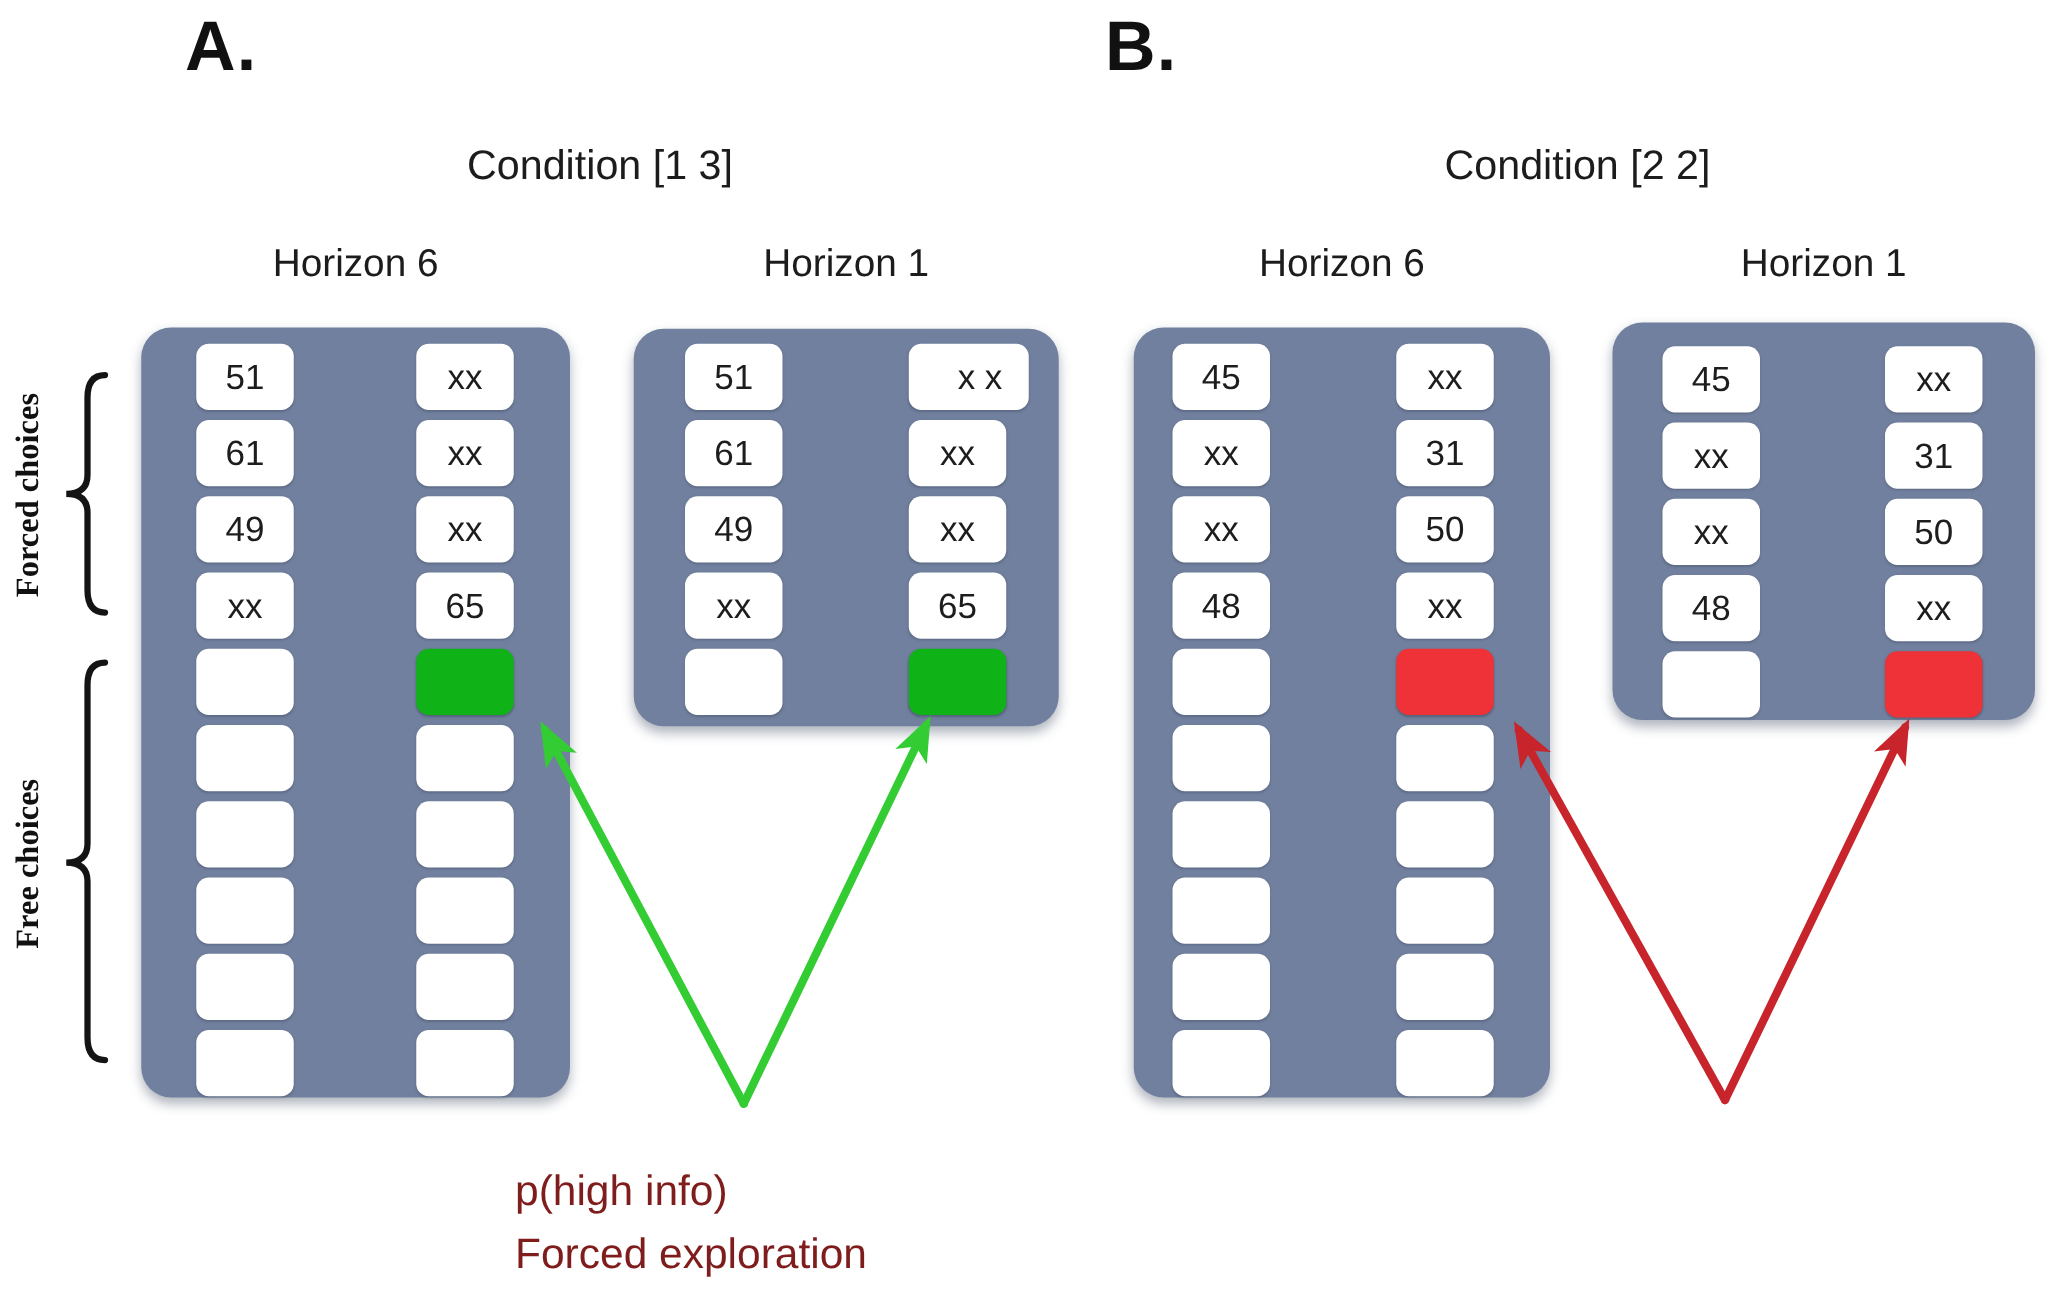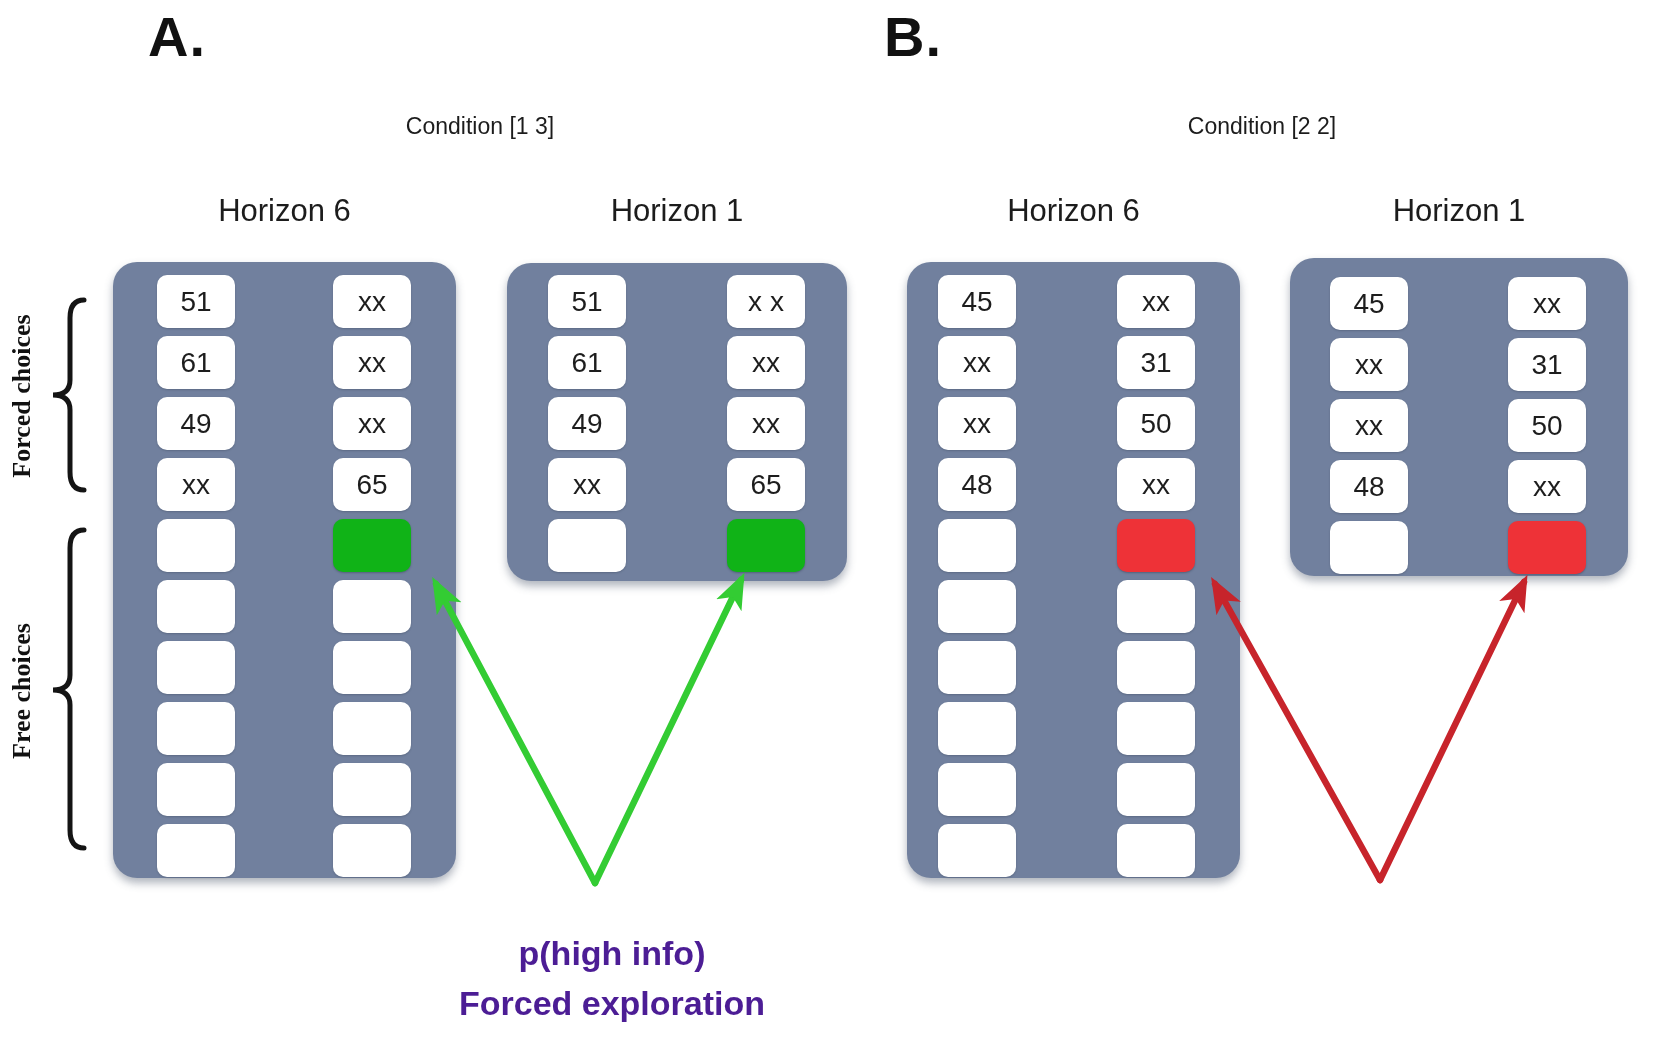--- a/index.html
+++ b/index.html
@@ -4,37 +4,37 @@
 <style>
   html,body{margin:0;padding:0;background:#fff;}
   #figure-root{
     position:relative;width:1654px;height:1050px;background:#ffffff;overflow:hidden;
     font-family:"Liberation Sans",sans-serif;color:#1c1c1c;
   }
   .panel-letter{
     position:absolute;font-size:56px;font-weight:bold;letter-spacing:1px;color:#111;
   }
   .condition-label{
-    position:absolute;width:400px;text-align:center;font-size:23px;color:#1c1c1c;
+    position:absolute;width:400px;text-align:center;font-size:33px;color:#1c1c1c;
   }
   .board-title{
     position:absolute;text-align:center;font-size:31px;color:#1c1c1c;
   }
   .board{
     position:absolute;background:#71809E;border-radius:24px;
     box-shadow:0 5px 9px rgba(80,90,110,0.45);
   }
   .cell{
     position:absolute;width:78px;height:53px;background:#ffffff;border-radius:10px;
     text-align:center;line-height:53px;font-size:28px;color:#1d1d1d;
     box-shadow:0 1px 2px rgba(30,40,60,0.25);
   }
   .cell.hl{box-shadow:0 1px 2px rgba(30,40,60,0.35);}
   .caption{
-    position:absolute;width:400px;text-align:center;font-size:34px;line-height:50px;color:#4c1d95;font-weight:bold;
+    position:absolute;width:400px;text-align:left;font-size:34px;line-height:50px;color:#7f1d1d;
   }
   .side-label{
     position:absolute;width:200px;height:30px;text-align:center;
     transform:rotate(-90deg);font-family:"Liberation Serif",serif;
     font-weight:bold;font-size:26px;color:#111;
   }
   #overlay{position:absolute;left:0;top:0;pointer-events:none;}
   .brace{stroke:#141414;stroke-width:5;fill:none;stroke-linecap:round;}
   .arrows line{stroke-width:6.5;stroke-linecap:round;}
 </style>
@@ -75,21 +75,21 @@
       <div class="cell" style="left: 220px; top: 440px;"></div>
       <div class="cell" style="left: 220px; top: 501px;"></div>
       <div class="cell" style="left: 220px; top: 562px;"></div>
     </div>
   <div class="board" id="board-1" style="left: 507px; top: 263px; width: 340px; height: 318px; background: rgb(113, 128, 158);">
       <div class="cell" style="left: 41px; top: 12px;">51</div>
       <div class="cell" style="left: 41px; top: 73px;">61</div>
       <div class="cell" style="left: 41px; top: 134px;">49</div>
       <div class="cell" style="left: 41px; top: 195px;">xx</div>
       <div class="cell" style="left: 41px; top: 256px;"></div>
-      <div class="cell" style="left: 220px; top: 12px;">x x</div>
+      <div class="cell" style="left: 220px; top: 12px; padding-left: 18px;">x x</div>
       <div class="cell" style="left: 220px; top: 73px;">xx</div>
       <div class="cell" style="left: 220px; top: 134px;">xx</div>
       <div class="cell" style="left: 220px; top: 195px;">65</div>
       <div class="cell hl" style="left: 220px; top: 256px; background: rgb(16, 179, 23);"></div>
     </div>
   <div class="board" id="board-2" style="left: 907px; top: 262px; width: 333px; height: 616px; background: rgb(113, 128, 158);">
       <div class="cell" style="left: 31px; top: 13px;">45</div>
       <div class="cell" style="left: 31px; top: 74px;">xx</div>
       <div class="cell" style="left: 31px; top: 135px;">xx</div>
       <div class="cell" style="left: 31px; top: 196px;">48</div>

